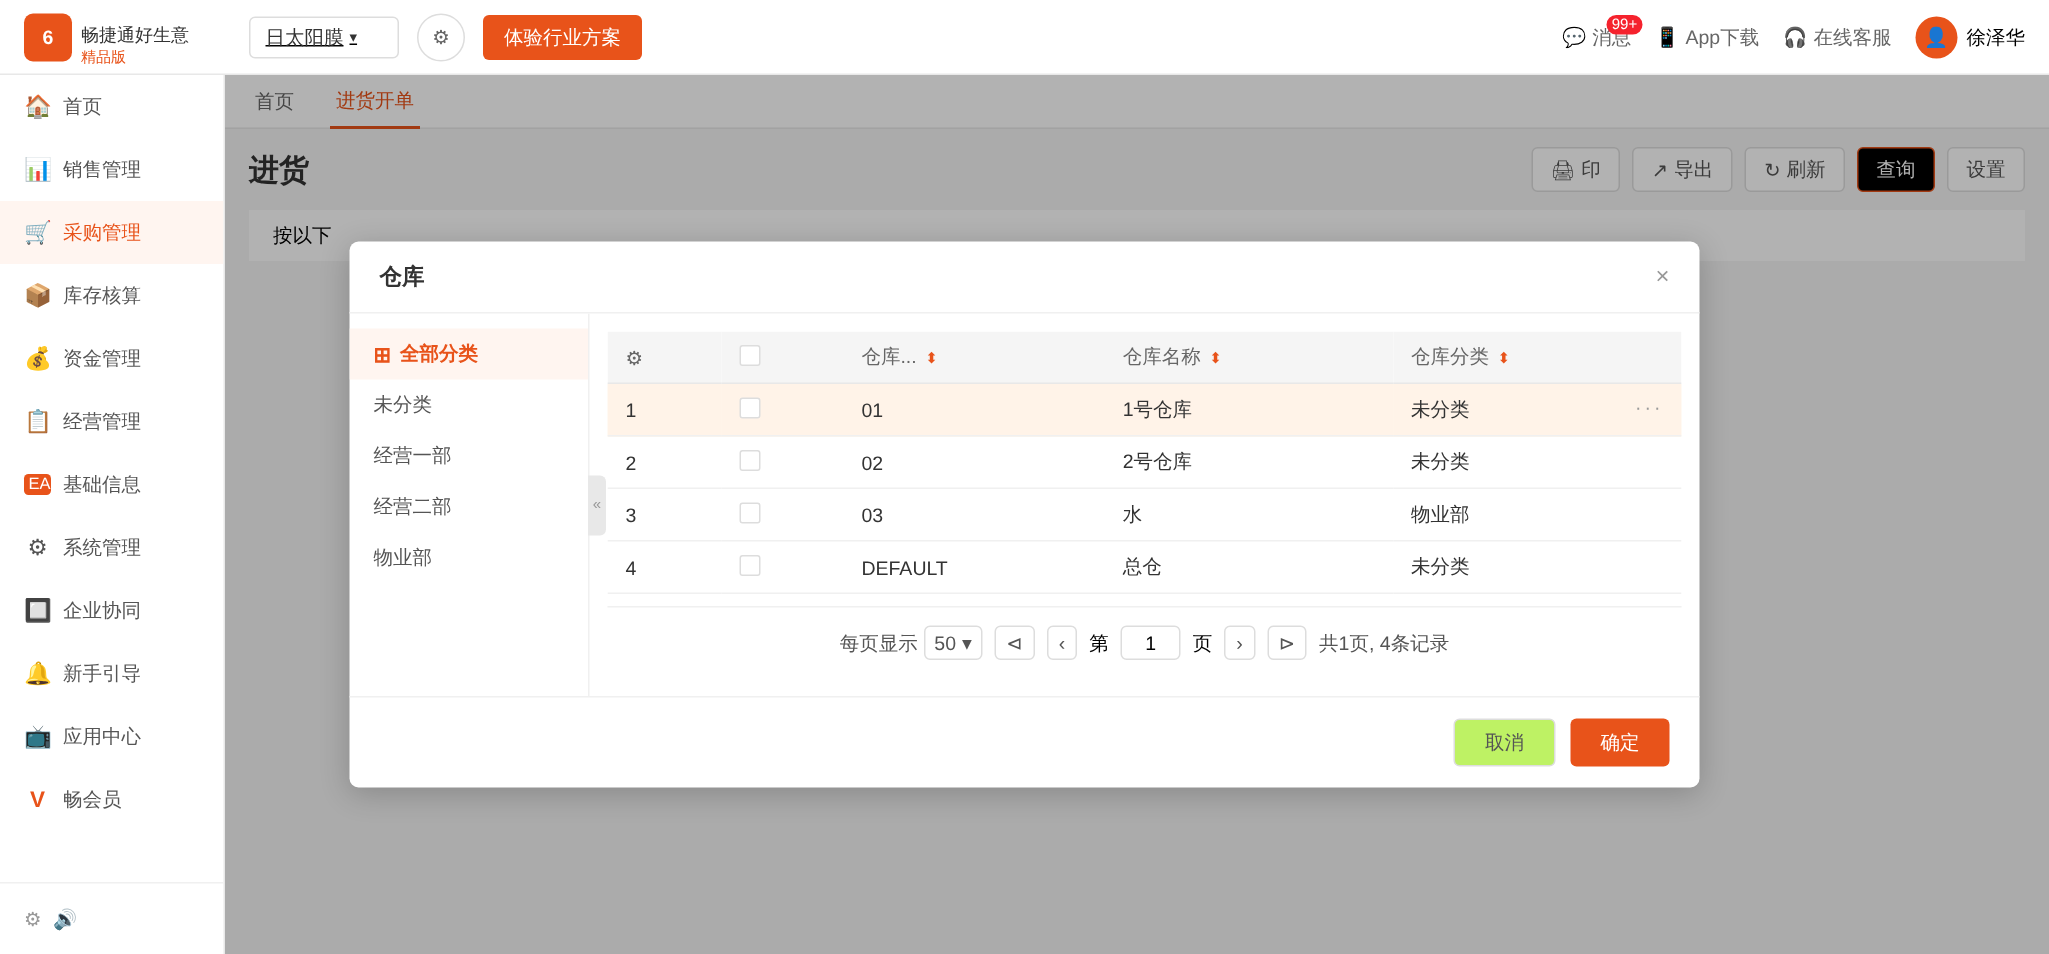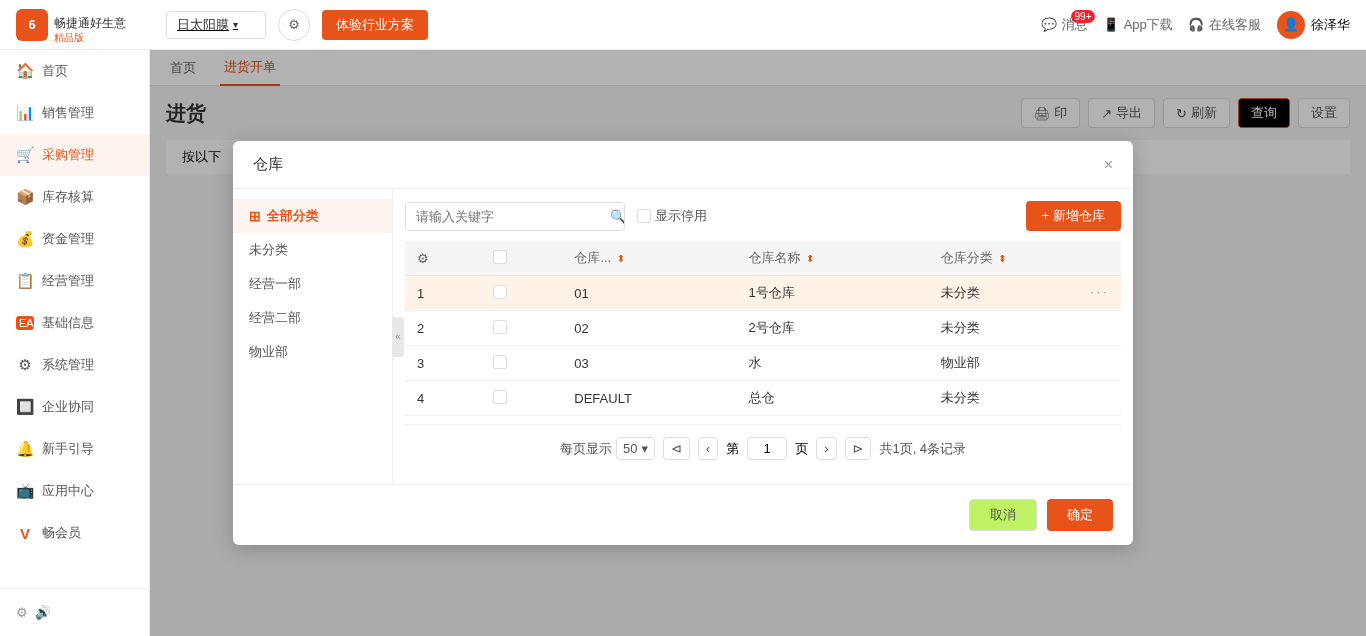--- a/index.html
+++ b/index.html
@@ -156,21 +156,21 @@
       width: 900px;
       max-height: 560px;
       box-shadow: 0 4px 20px rgba(0,0,0,0.2);
       display: flex; flex-direction: column;
     }
     .modal-header {
       display: flex; align-items: center; justify-content: space-between;
       padding: 14px 20px;
       border-bottom: 1px solid #f0f0f0;
     }
-    .modal-title { font-size: 15px; font-weight: normal; color: #333; }
+    .modal-title { font-size: 15px; font-weight: bold; color: #333; }
     .modal-close { cursor: pointer; color: #999; font-size: 16px; }
     .modal-body {
       display: flex; flex: 1; overflow: hidden;
     }
 
     
     .cat-sidebar {
       width: 160px;
       border-right: 1px solid #f0f0f0;
       padding: 10px 0;
@@ -448,33 +448,20 @@
               <span>经营二部</span>
             </div>
             <div class="cat-item">
               <span>物业部</span>
             </div>
             <div class="cat-collapse">«</div>
           </div>
 
           <div class="table-area">
 
-            <div class="table-toolbar">
-              <div style="display:flex; align-items:center; gap:12px;">
-                <div class="search-box">
-                  <input class="search-input" type="text" placeholder="请输入关键字" style="">
-                  <span class="search-icon-btn">🔍</span>
-                </div>
-                <label class="show-disabled">
-                  <span class="checkbox-custom"></span>
-                  <span>显示停用</span>
-                </label>
-              </div>
-              <button class="add-btn">+ 新增仓库</button>
-            </div>
 
             <div style="overflow-y:auto; flex:1;">
               <table class="data-table">
                 <thead>
                   <tr>
                     <th>
                       <span>⚙</span>
                     </th>
                     <th>
                       <span class="checkbox-custom"></span>

